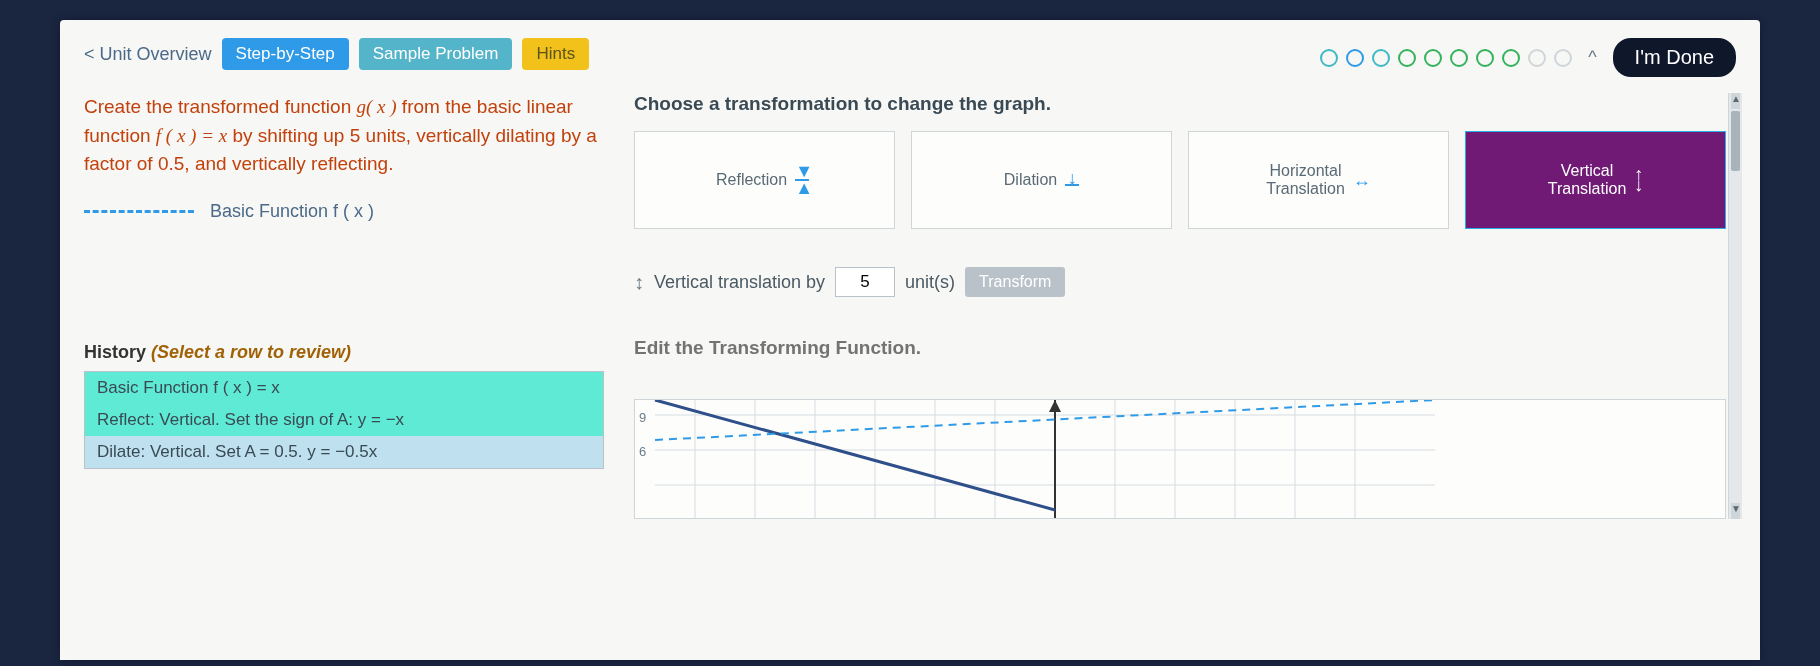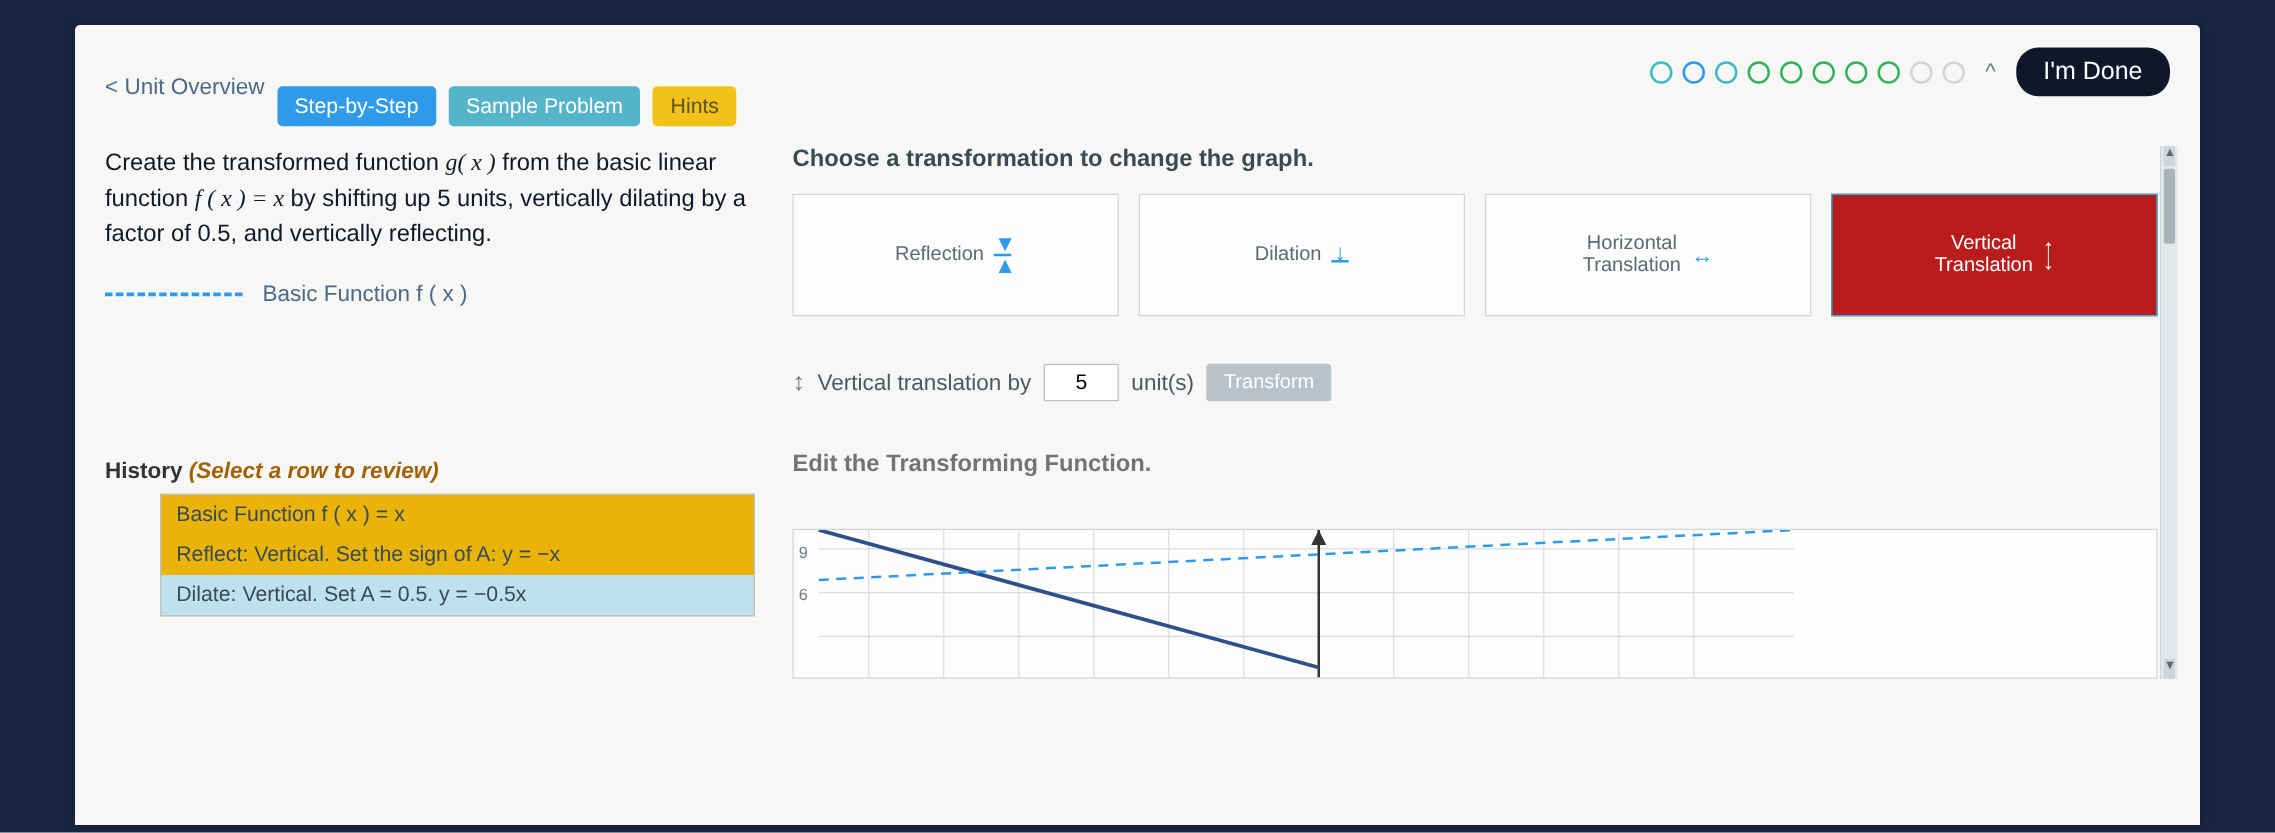--- a/index.html
+++ b/index.html
@@ -2,55 +2,55 @@
 <html><head>
 <meta charset="utf-8">
 <style>
   * { box-sizing: border-box; margin: 0; padding: 0; font-family: "Segoe UI", Arial, sans-serif; }
   body { background: #1a2540; padding: 20px 60px; width: 1820px; height: 666px; overflow: hidden; }
   .card { background: #f7f7f5; border-radius: 4px 4px 0 0; padding: 18px 24px 0 24px; box-shadow: 0 0 8px rgba(0,0,0,.3); height: 640px; position: relative;}
   
   .topbar { display:flex; align-items:flex-start; gap:12px; }
   .topbar-left { display:flex; align-items:center; gap:10px; }
   .link-back { color:#4b6a88; font-size:18px; cursor:pointer;}
-  .pill { border-radius:4px; padding:6px 14px; font-size:17px; color:#fff; cursor:pointer; border:none;margin-top:31px;}
+  .pill { border-radius:4px; padding:6px 14px; font-size:17px; color:#fff; cursor:pointer; border:none;}
   .pill-blue { background:#2f9be8; }
   .pill-teal { background:#54b4c9; }
   .pill-yellow { background:#f3c21a; color:#5b5320;}
   .topbar-right { margin-left:auto; display:flex; align-items:center; gap:6px;}
   .progress-dots { display:flex; gap:8px; align-items:center; }
   .dot { width:18px; height:18px; border-radius:50%; border:2px solid #b9c2c9; }
   .dot.teal { border-color:#3fb9c6; }
   .dot.blue { border-color:#2f9be8; }
   .dot.green{ border-color:#35b35c; }
   .dot.light{ border-color:#cfd6da; }
   .caret-up { font-size:18px; color:#6c7d88; margin:0 10px;}
   .done-btn { background:#0f172a; color:#fff; border:none; border-radius:18px; padding:8px 22px; font-size:20px; cursor:pointer;}
 
   .columns { display:flex; gap:30px; margin-top:16px;}
   .left { flex:0 0 520px; }
   .right { flex:1; position:relative; padding-right:10px;}
 
-  .prompt { color:#0f172a; font-size:19px; line-height:1.5; }
+  .prompt { color:#c2410c; font-size:19px; line-height:1.5; }
   .mfun { font-style:italic; font-family:Georgia, serif;}
   .legend { margin-top:22px; }
   .legend-row { display:flex; align-items:center; gap:16px; margin-bottom:10px; font-size:18px; color:#4b6a88;}
   .line-dash { width:110px; border-top:3px dashed #2f9be8; }
   .line-solid{ width:110px; border-top:4px solid #2f4f8a; }
 
   .history-head { margin-top:120px; font-size:18px; color:#333;}
   .history-head .hint { font-style:italic; color:#a16207; font-weight:bold;}
-  .history-box { border:1px solid #b9c2c9; margin-top:8px; background:#eab308;margin-left:44px;}
+  .history-box { border:1px solid #b9c2c9; margin-top:8px; background:#5eead4;}
   .history-row { padding:6px 12px; font-size:17px; color:#3a4a55; cursor:pointer;}
   .history-row.sel { background:#bfe0ef; }
 
   .choose-label { color:#3a4a55; font-size:19px; font-weight:600; margin-bottom:16px;}
   .trans-grid { display:flex; gap:16px;}
   .trans-card { flex:1; border:1px solid #cfd6da; background:#fdfdfc; text-align:center; padding:30px 8px; font-size:16px; color:#5a6a75; cursor:pointer; display:flex; align-items:center; justify-content:center; gap:8px; position:relative;}
-  .trans-card.selected { background:#b91c1c; color:#fff; border-color:#29aee6; }
+  .trans-card.selected { background:#701a75; color:#fff; border-color:#29aee6; }
   .mini-icon { color:#2f9be8; font-size:18px; display:inline-flex; flex-direction:column; line-height:.6;}
   .trans-card.selected .mini-icon { color:#fff;}
 
   .controls-row { margin-top:38px; display:flex; align-items:center; gap:10px; font-size:18px; color:#4a5a65;}
   .ctrl-icon { color:#6c7d88; font-size:20px;}
   .unit-input { width:60px; padding:4px 6px; border:1px solid #b9c2c9; text-align:center; font-size:17px; background:#fff;}
   .transform-btn { background:#b9c2c9; color:#fff; border:none; padding:6px 14px; font-size:16px; border-radius:3px; cursor:pointer;}
 
   .edit-label { margin-top:40px; font-size:19px; font-weight:600; color:#737373;}
   .edit-row { margin-top:10px; display:flex; align-items:center; gap:10px; font-size:18px; color:#3a4a55;}

